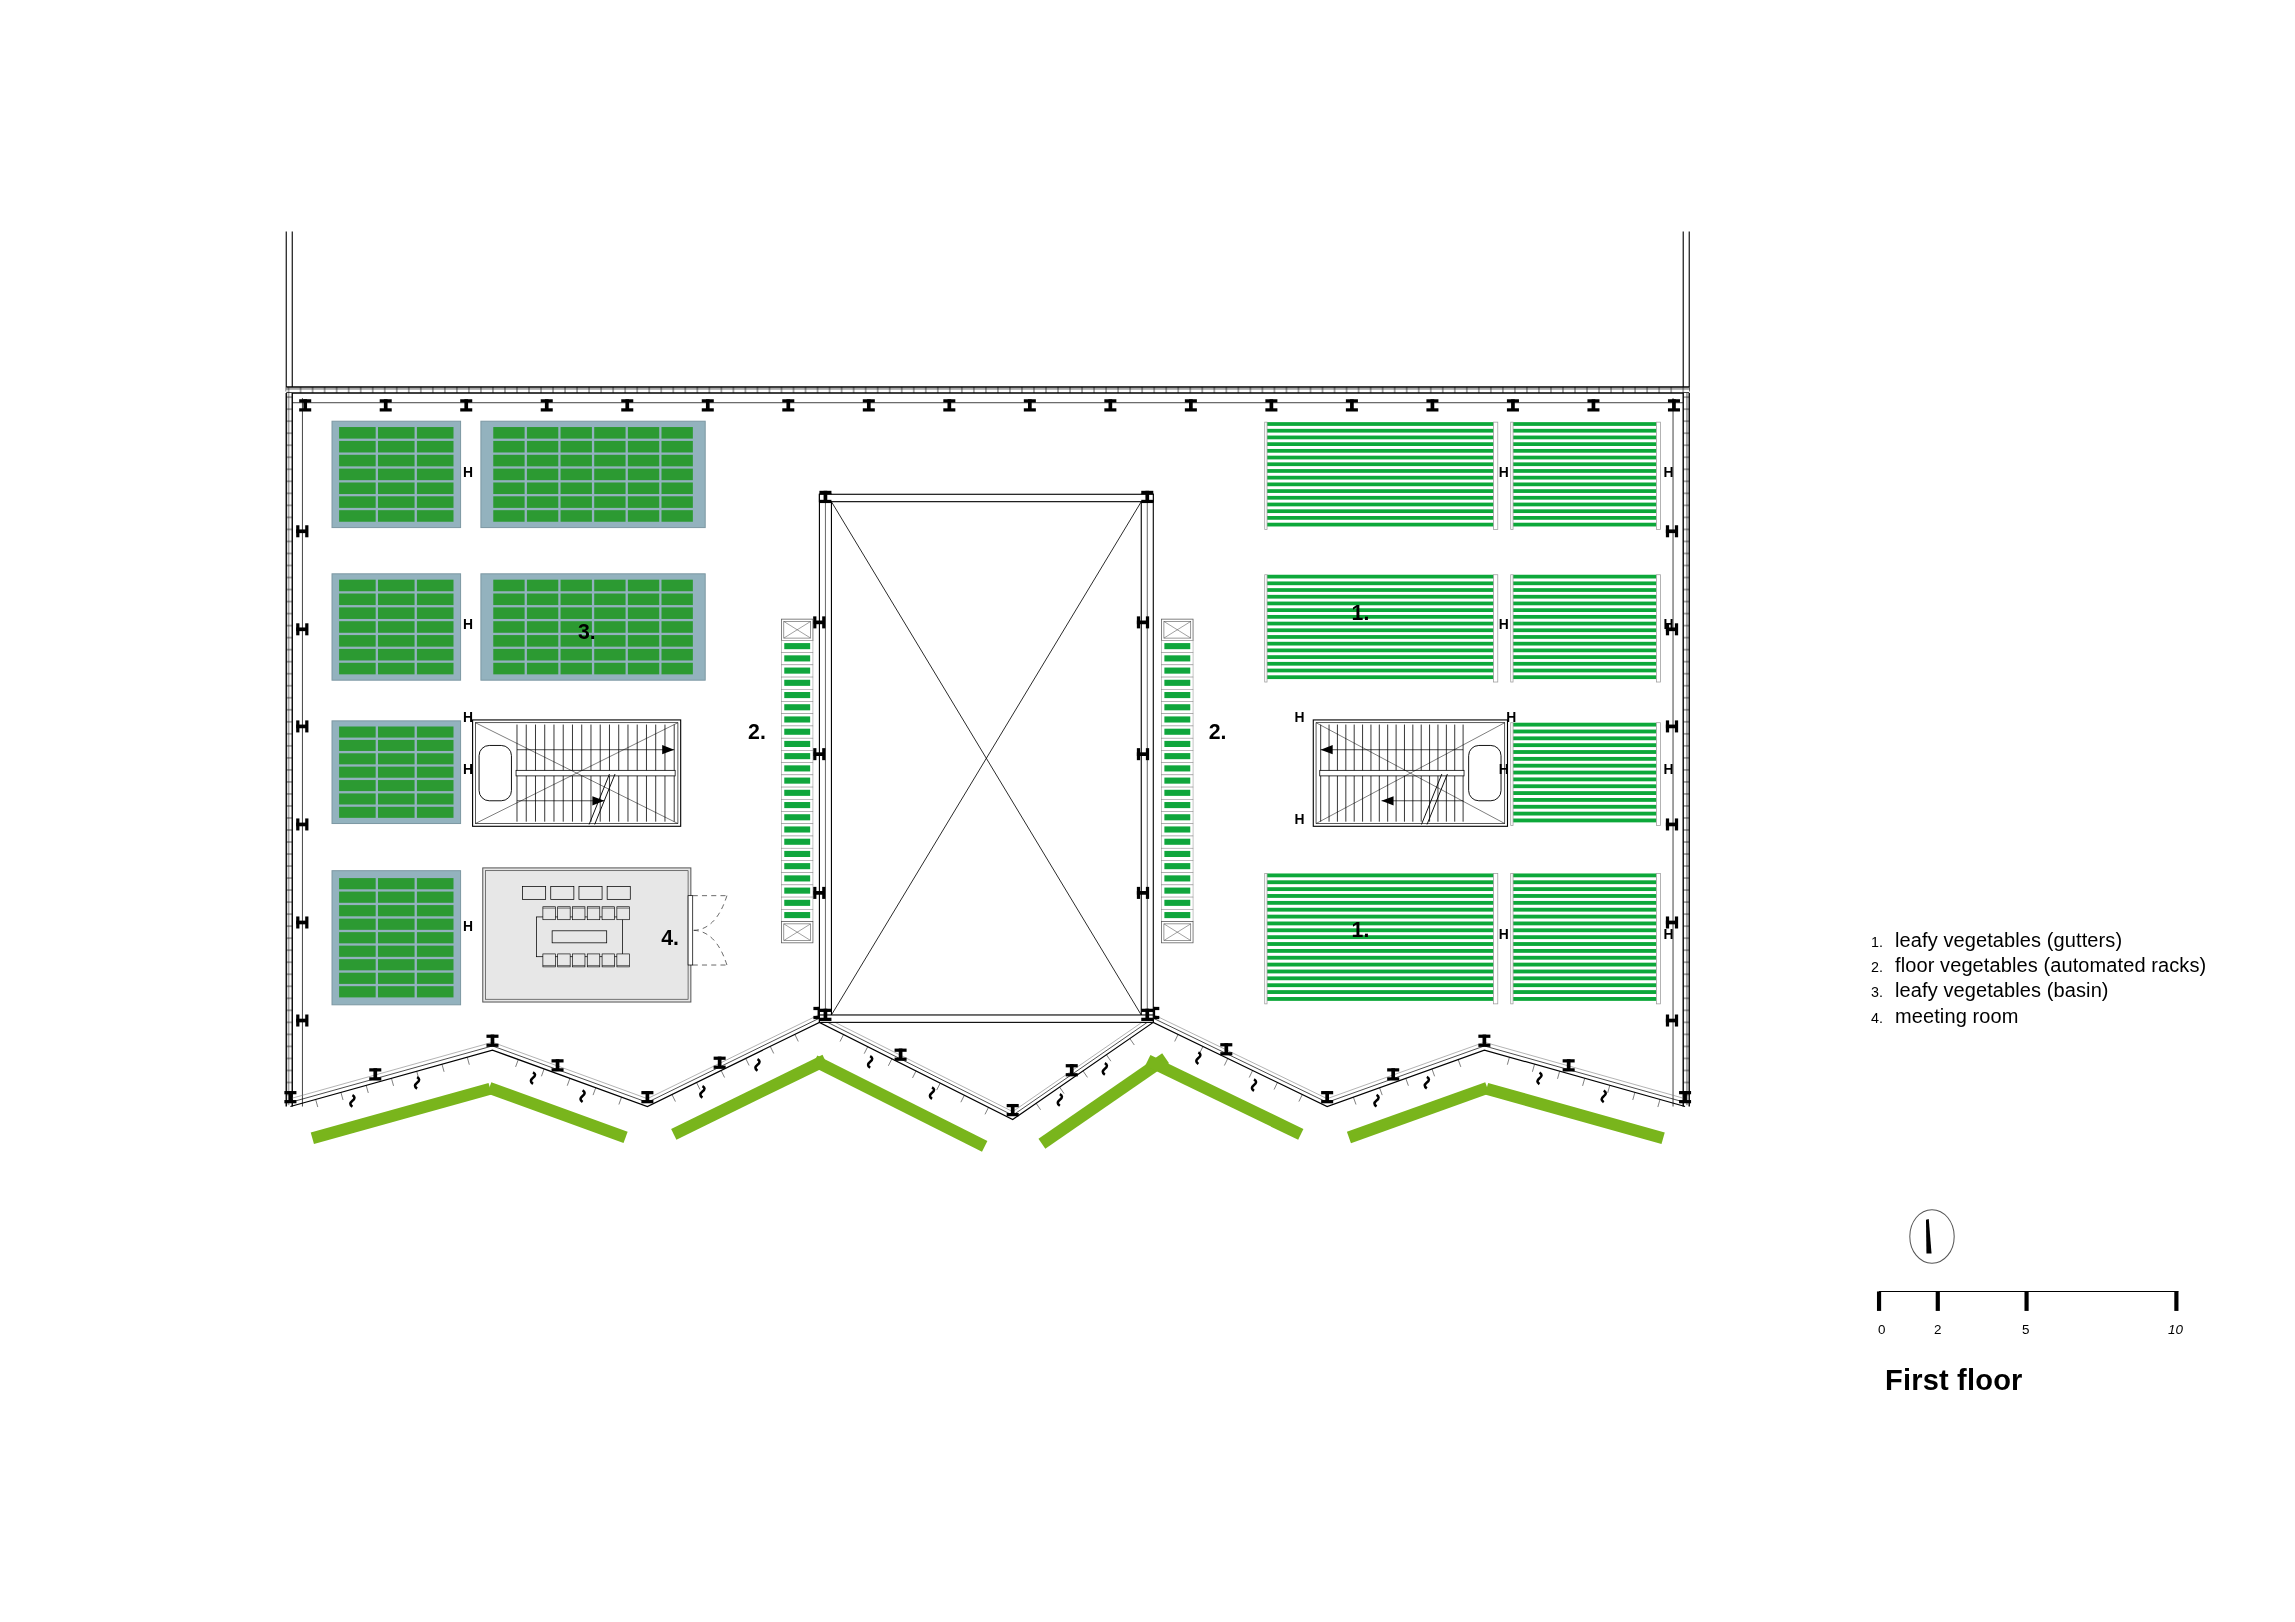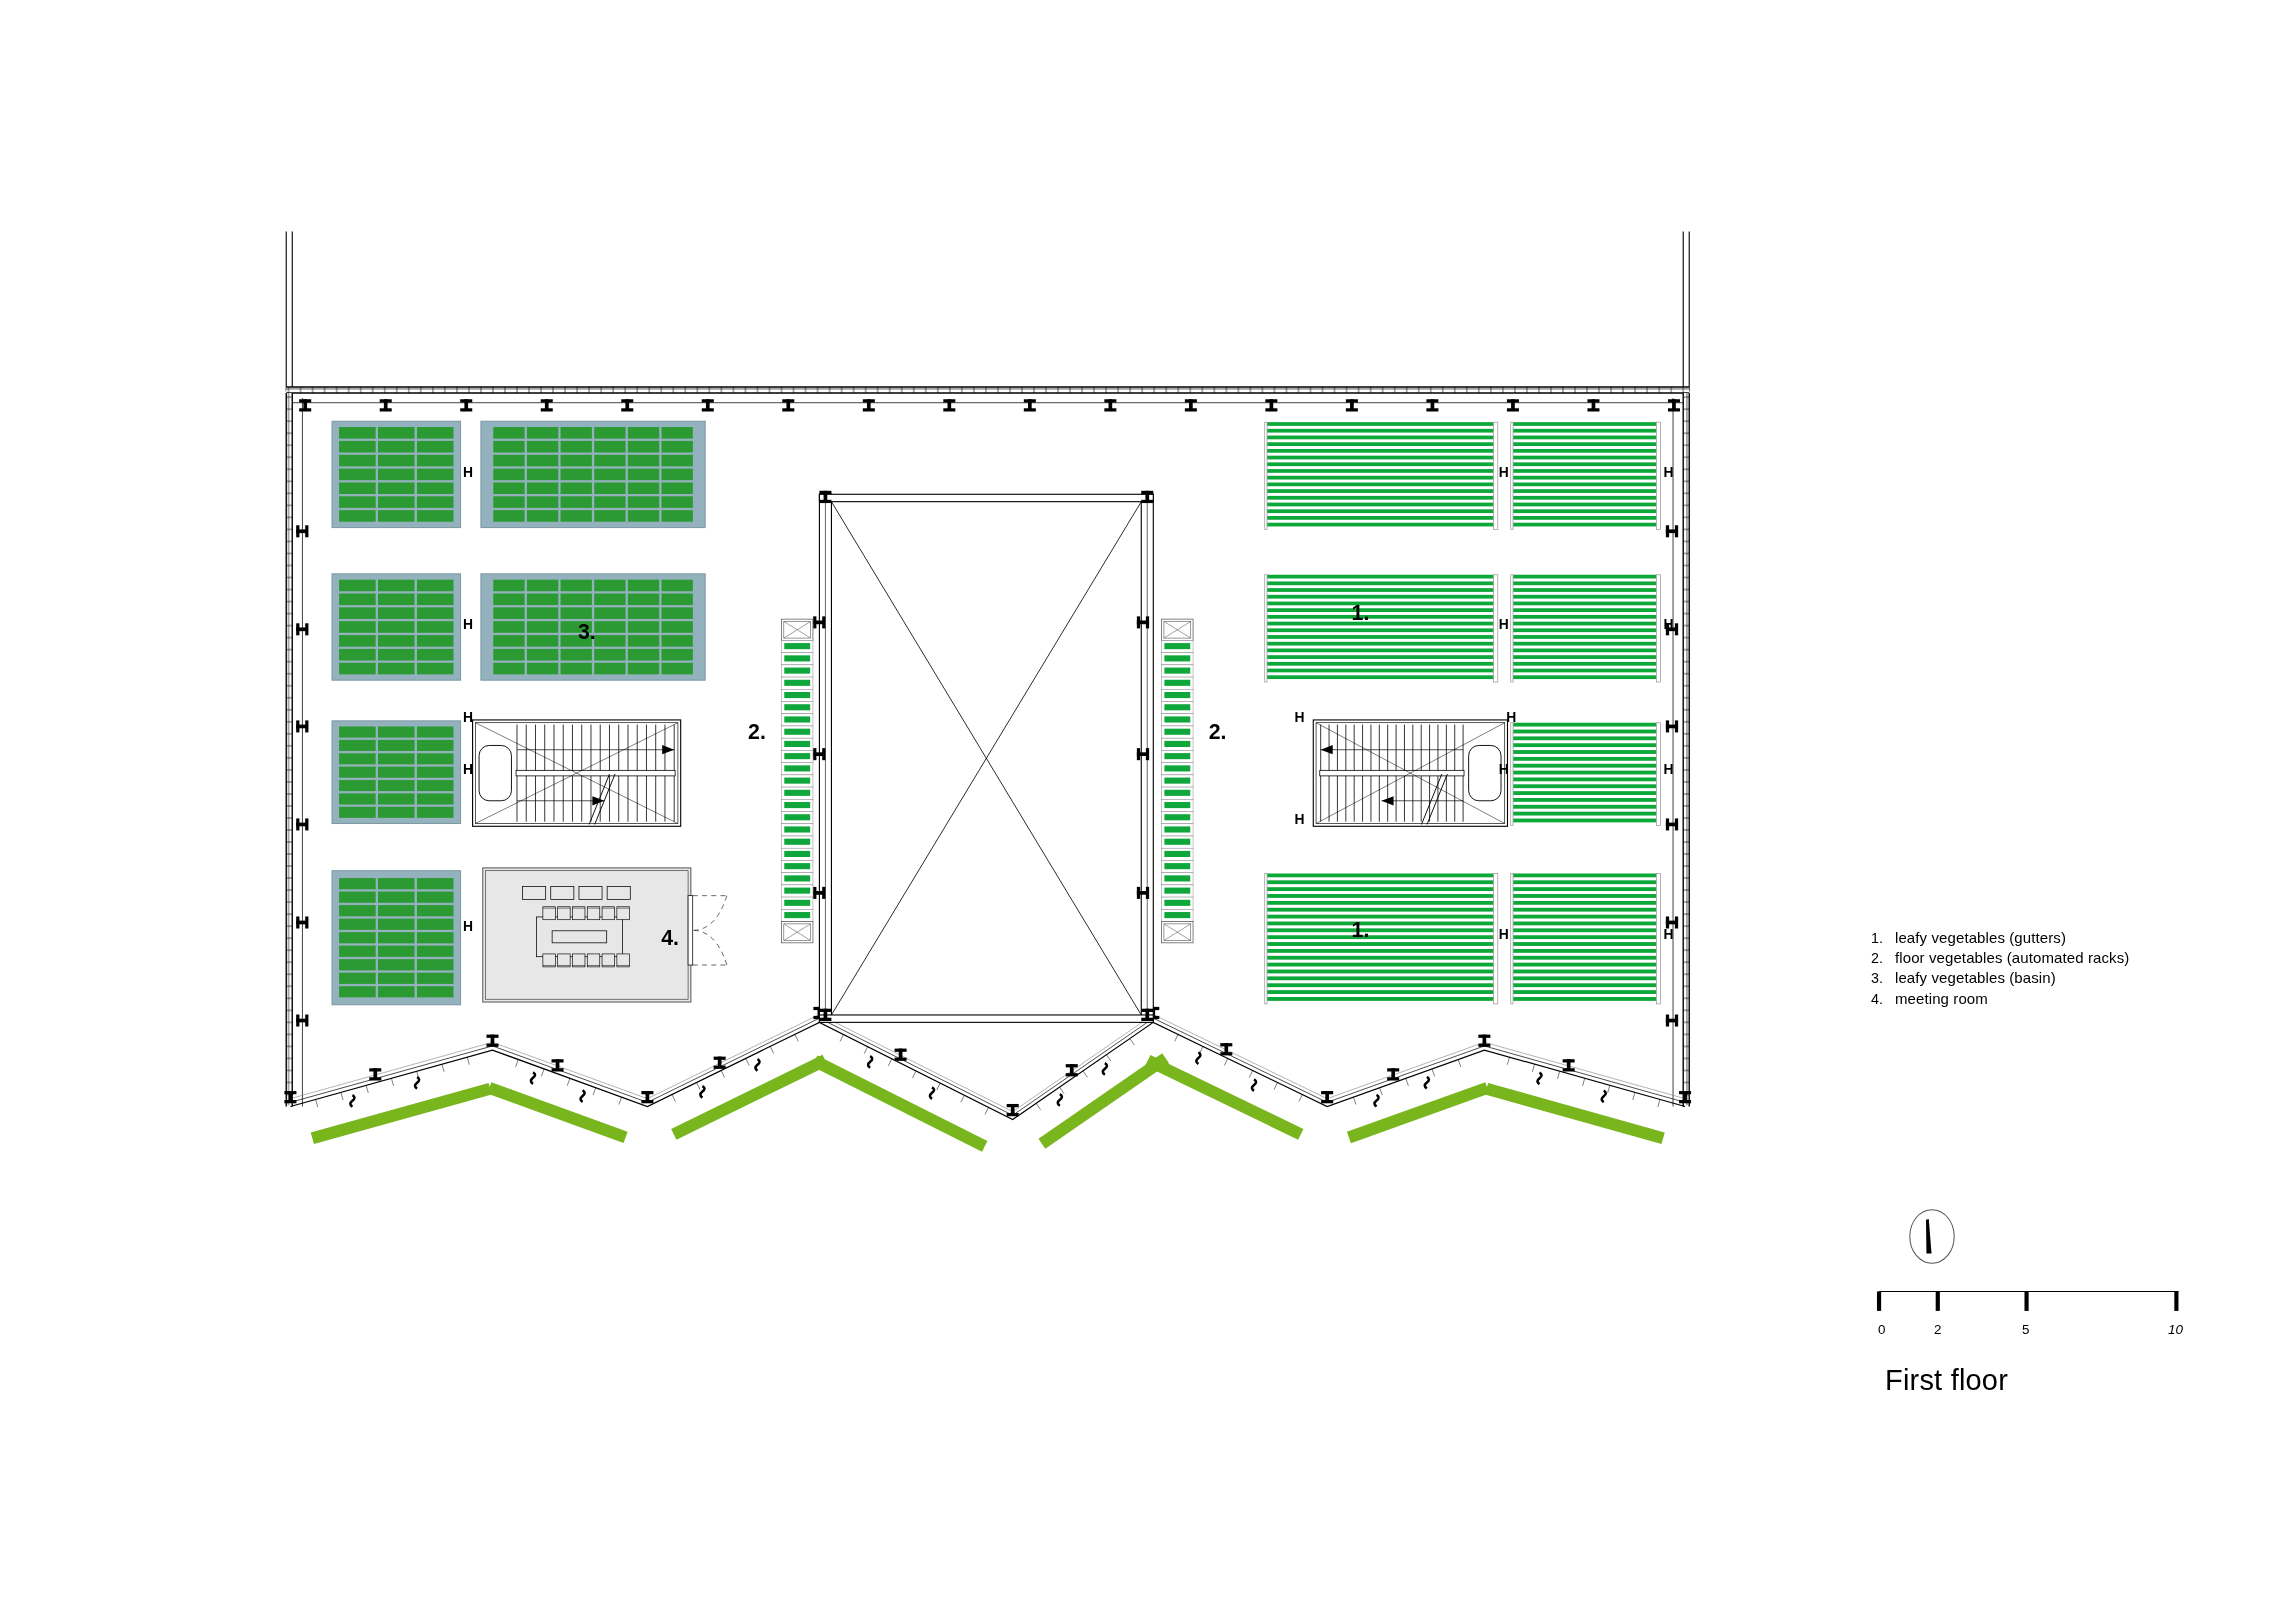--- a/index.html
+++ b/index.html
@@ -4,22 +4,22 @@
 <title>First floor</title>
 <style>
   html,body{margin:0;padding:0;background:#ffffff;}
   body{width:2295px;height:1623px;position:relative;overflow:hidden;
        font-family:"Liberation Sans",sans-serif;color:#000;}
   #sheet{position:absolute;inset:0;}
   svg{display:block;}
   .legend{position:absolute;left:1871px;top:930px;width:361px;}
   .legend-row{display:flex;align-items:baseline;margin-bottom:4.2px;}
   .legend-num{width:24px;font-size:14.3px;line-height:1.05;letter-spacing:0.1px;}
-  .legend-txt{font-size:15px;line-height:1.05;letter-spacing:0.1px;}
-  .title{position:absolute;left:1885px;top:1364px;font-size:29px;font-weight:normal;letter-spacing:0.2px;}
+  .legend-txt{font-size:20px;line-height:1.05;letter-spacing:0.1px;}
+  .title{position:absolute;left:1885px;top:1364px;font-size:29px;font-weight:bold;letter-spacing:0.2px;}
   .scalelabels{position:absolute;left:1878px;top:1322px;width:296px;height:23px;}
   .scalelabels span{position:absolute;font-size:13.4px;}
 </style>
 </head>
 <body>
 
 <div id="sheet">
 
 <svg id="plan" width="2295" height="1623" viewBox="0 0 4963 3508">
   <defs>

